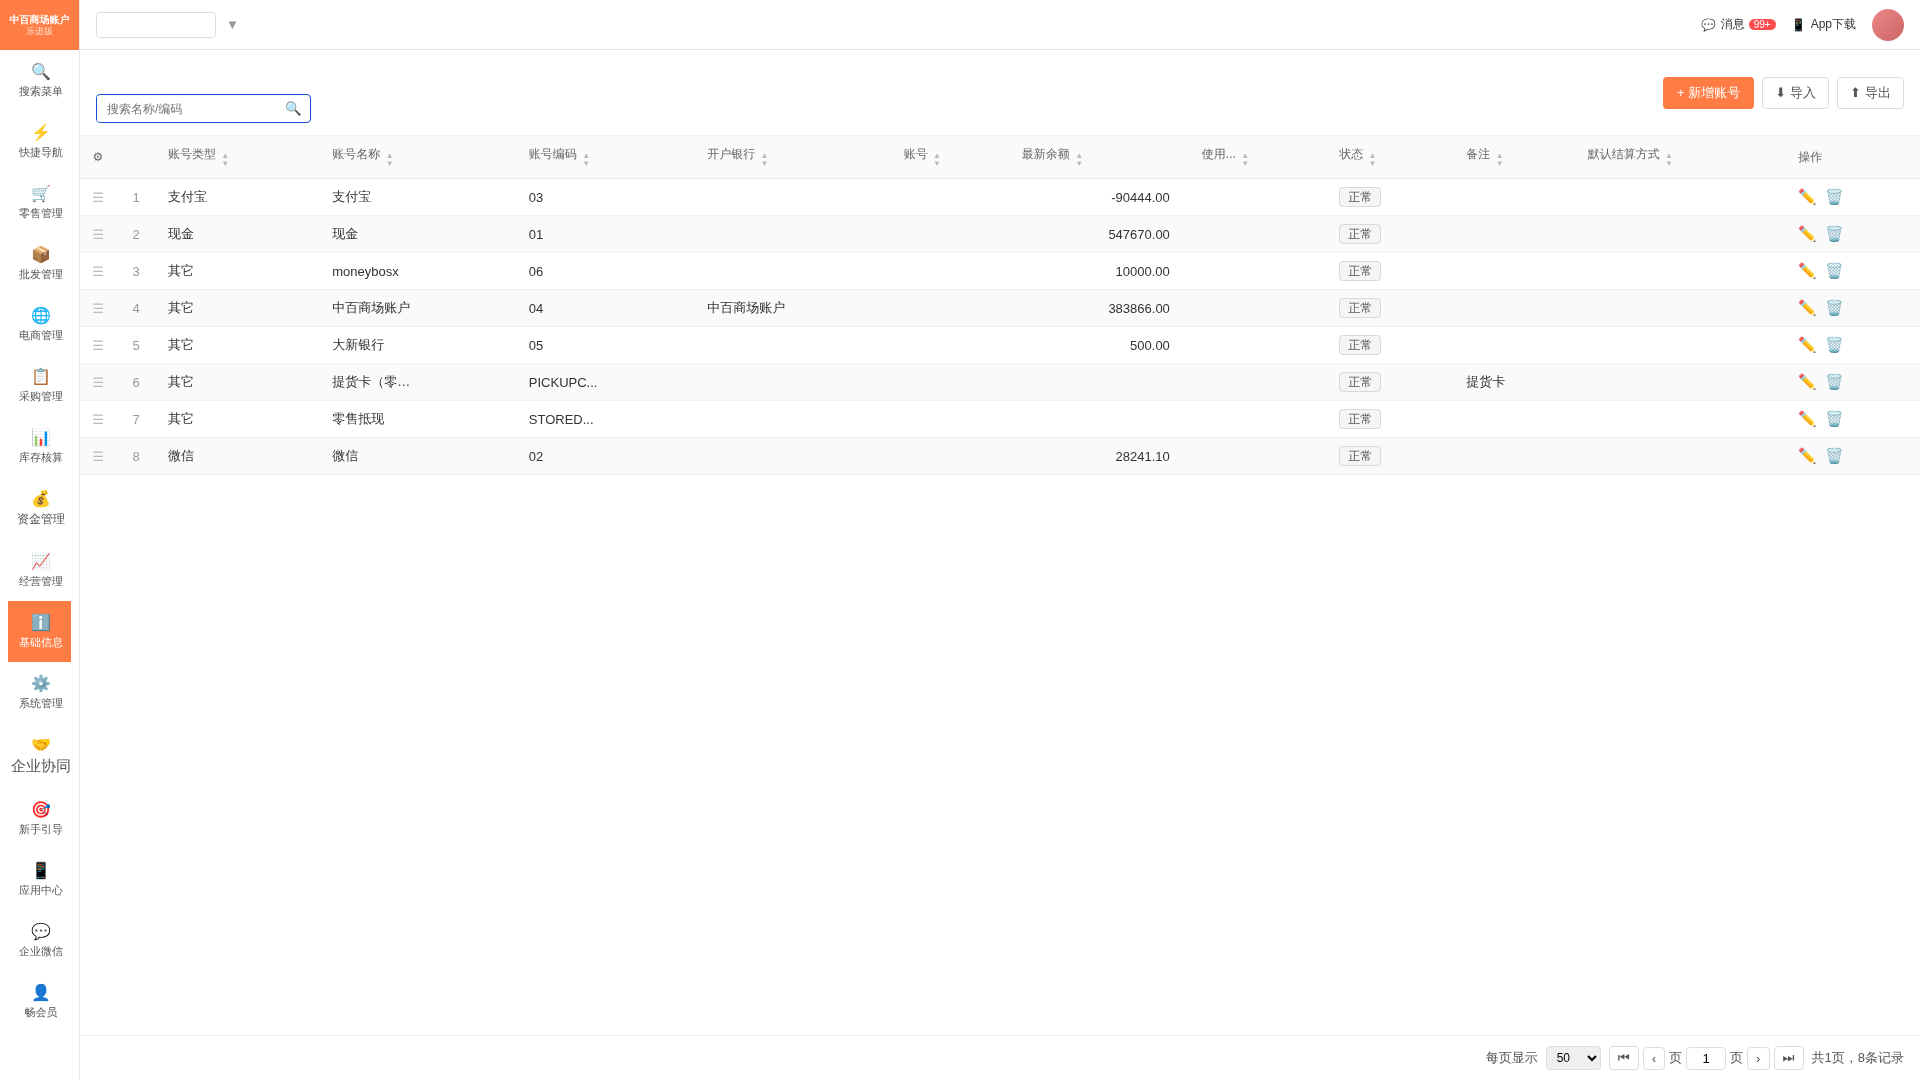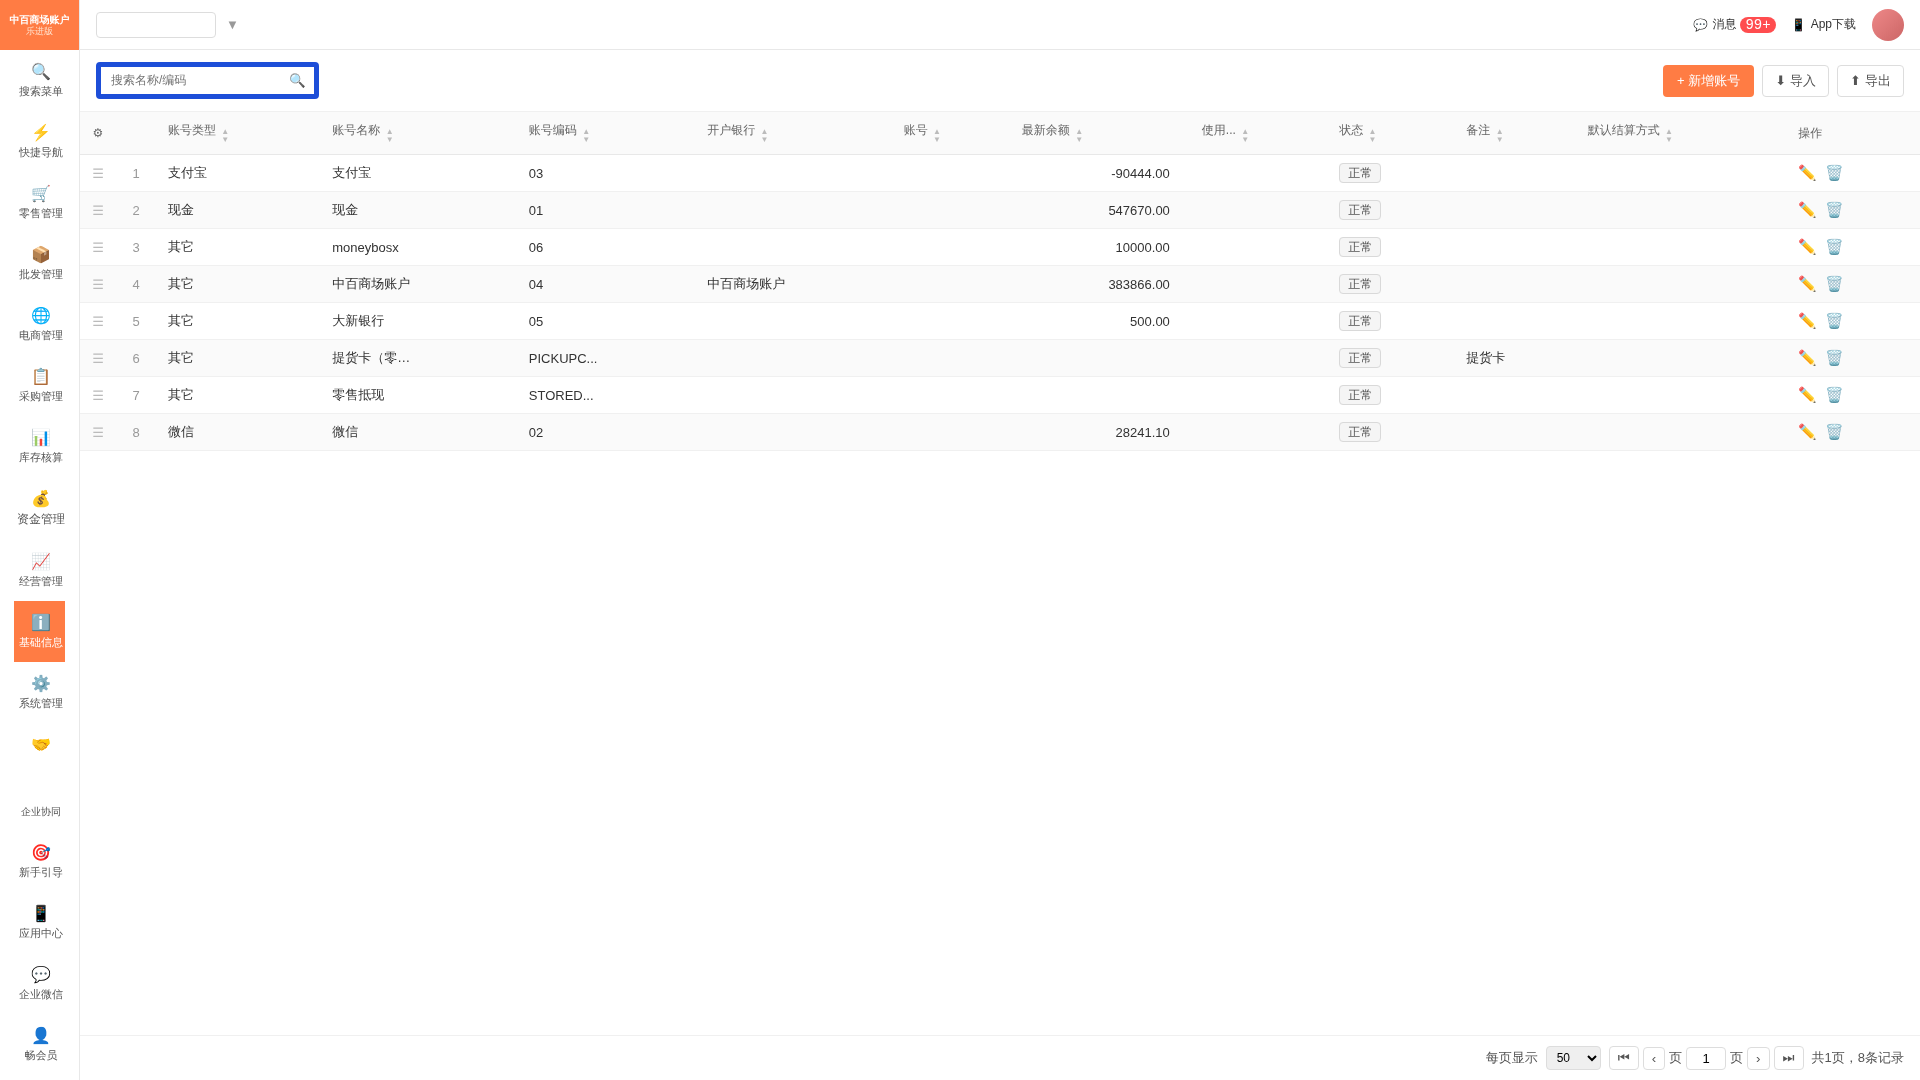--- a/index.html
+++ b/index.html
@@ -14,37 +14,37 @@
 
     
     .main { flex: 1; display: flex; flex-direction: column; }
 
     
     .topbar { height: 50px; background: #fff; display: flex; align-items: center; justify-content: space-between; padding: 0 16px; border-bottom: 1px solid #e8e8e8; }
     .topbar-left { display: flex; align-items: center; gap: 10px; }
     .topbar-search { border: 1px solid #ddd; border-radius: 4px; padding: 5px 10px; font-size: 12px; width: 120px; color: #999; }
     .topbar-right { display: flex; align-items: center; gap: 16px; }
     .topbar-badge { position: relative; display: flex; align-items: center; gap: 4px; cursor: pointer; font-size: 12px; color: #333; }
-    .badge-count { background: #ff4d4f; color: #fff; border-radius: 10px; padding: 0 5px; font-size: 14px; min-width: 18px; text-align: left; font-family: Liberation Mono, monospace; }
+    .badge-count { background: #ff4d4f; color: #fff; border-radius: 10px; padding: 0 5px; font-size: 10px; min-width: 18px; text-align: left; }
     .topbar-avatar { width: 32px; height: 32px; border-radius: 50%; background: #ddd; }
 
     
     .tabbar { height: 40px; background: #f0f0f0; display: flex; align-items: center; padding: 0 8px; gap: 2px; border-bottom: 1px solid #ddd; }
     .tab { padding: 6px 16px; border-radius: 4px 4px 0 0; font-size: 13px; cursor: pointer; display: flex; align-items: center; gap: 6px; }
     .tab.active { background: #fff; color: #00bfbf; border-top: 2px solid #00bfbf; }
     .tab:not(.active) { background: #e8e8e8; color: #666; }
     .tab-close { font-size: 12px; color: #999; cursor: pointer; }
 
     
     .content { flex: 1; display: flex; flex-direction: column; background: #fff; margin: 0; overflow: hidden; }
 
     
     .toolbar { padding: 12px 16px; display: flex; align-items: center; justify-content: space-between; border-bottom: 1px solid #f0f0f0; }
     .toolbar-left { display: flex; align-items: center; gap: 8px; }
-    .search-input-wrap { display: flex; align-items: flex-start; border: 5px solid #1d4ed8; border-radius: 4px; overflow: hidden; }
+    .search-input-wrap { display: flex; align-items: center; border: 1px solid #1d4ed8; border-radius: 4px; overflow: hidden; margin-top: 32px; }
     .search-input { border: none; outline: none; padding: 6px 10px; font-size: 12px; width: 180px; }
     .search-btn { background: none; border: none; padding: 6px 8px; cursor: pointer; color: #999; }
     .toolbar-right { display: flex; align-items: center; gap: 8px; }
     .btn-primary { background: #ff7c44; color: #fff; border: none; border-radius: 4px; padding: 7px 14px; font-size: 13px; cursor: pointer; display: flex; align-items: center; gap: 4px; }
     .btn-default { background: #fff; color: #555; border: 1px solid #ddd; border-radius: 4px; padding: 6px 12px; font-size: 13px; cursor: pointer; display: flex; align-items: center; gap: 4px; }
 
     
     .table-wrap { flex: 1; overflow: auto; }
     table { width: 100%; border-collapse: collapse; }
     thead tr { background: #fafafa; }
@@ -119,21 +119,21 @@
       <div class="sidebar-item active">
         <span class="sidebar-item-icon">ℹ️</span>
         <span style="font-size:11px;">基础信息</span>
       </div>
       <div class="sidebar-item">
         <span class="sidebar-item-icon">⚙️</span>
         <span style="font-size:11px;">系统管理</span>
       </div>
       <div class="sidebar-item">
         <span class="sidebar-item-icon">🤝</span>
-        <span style="font-size:10px;margin-top:48px;">企业协同</span>
+        <span style="font-size:15px;">企业协同</span>
       </div>
       <div class="sidebar-item">
         <span class="sidebar-item-icon">🎯</span>
         <span style="font-size:11px;">新手引导</span>
       </div>
       <div class="sidebar-item">
         <span class="sidebar-item-icon">📱</span>
         <span style="font-size:11px;">应用中心</span>
       </div>
       <div class="sidebar-item">

